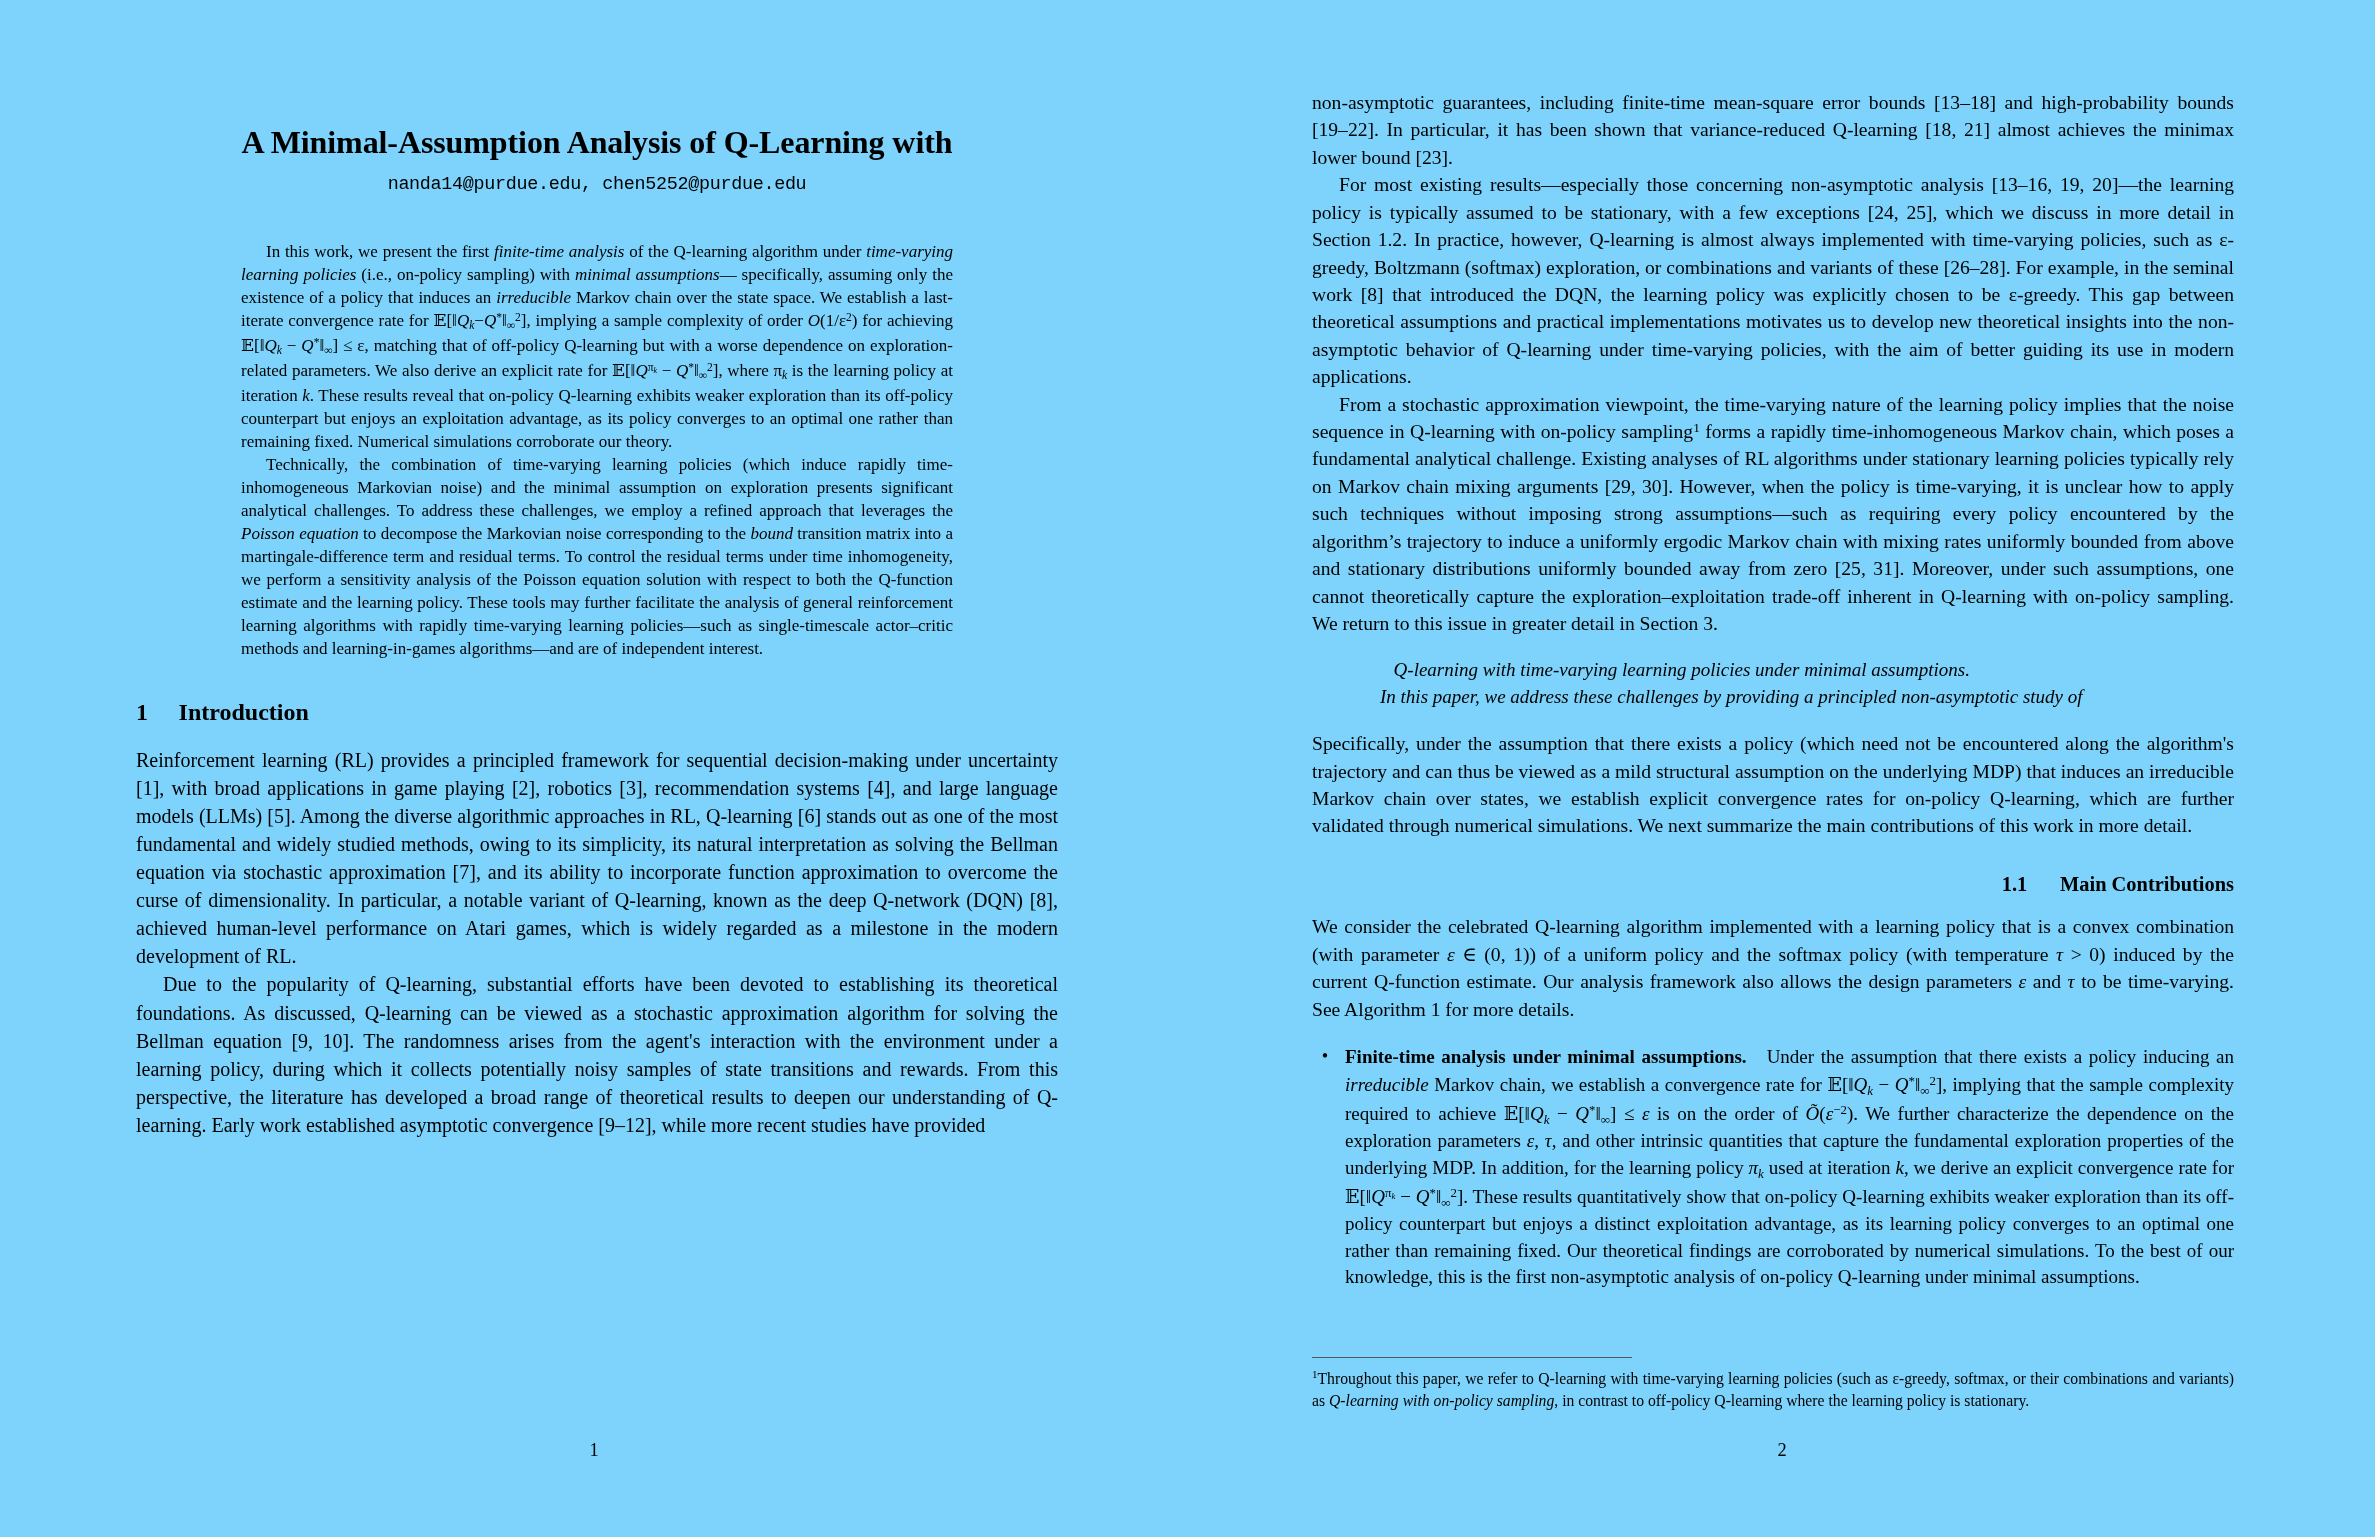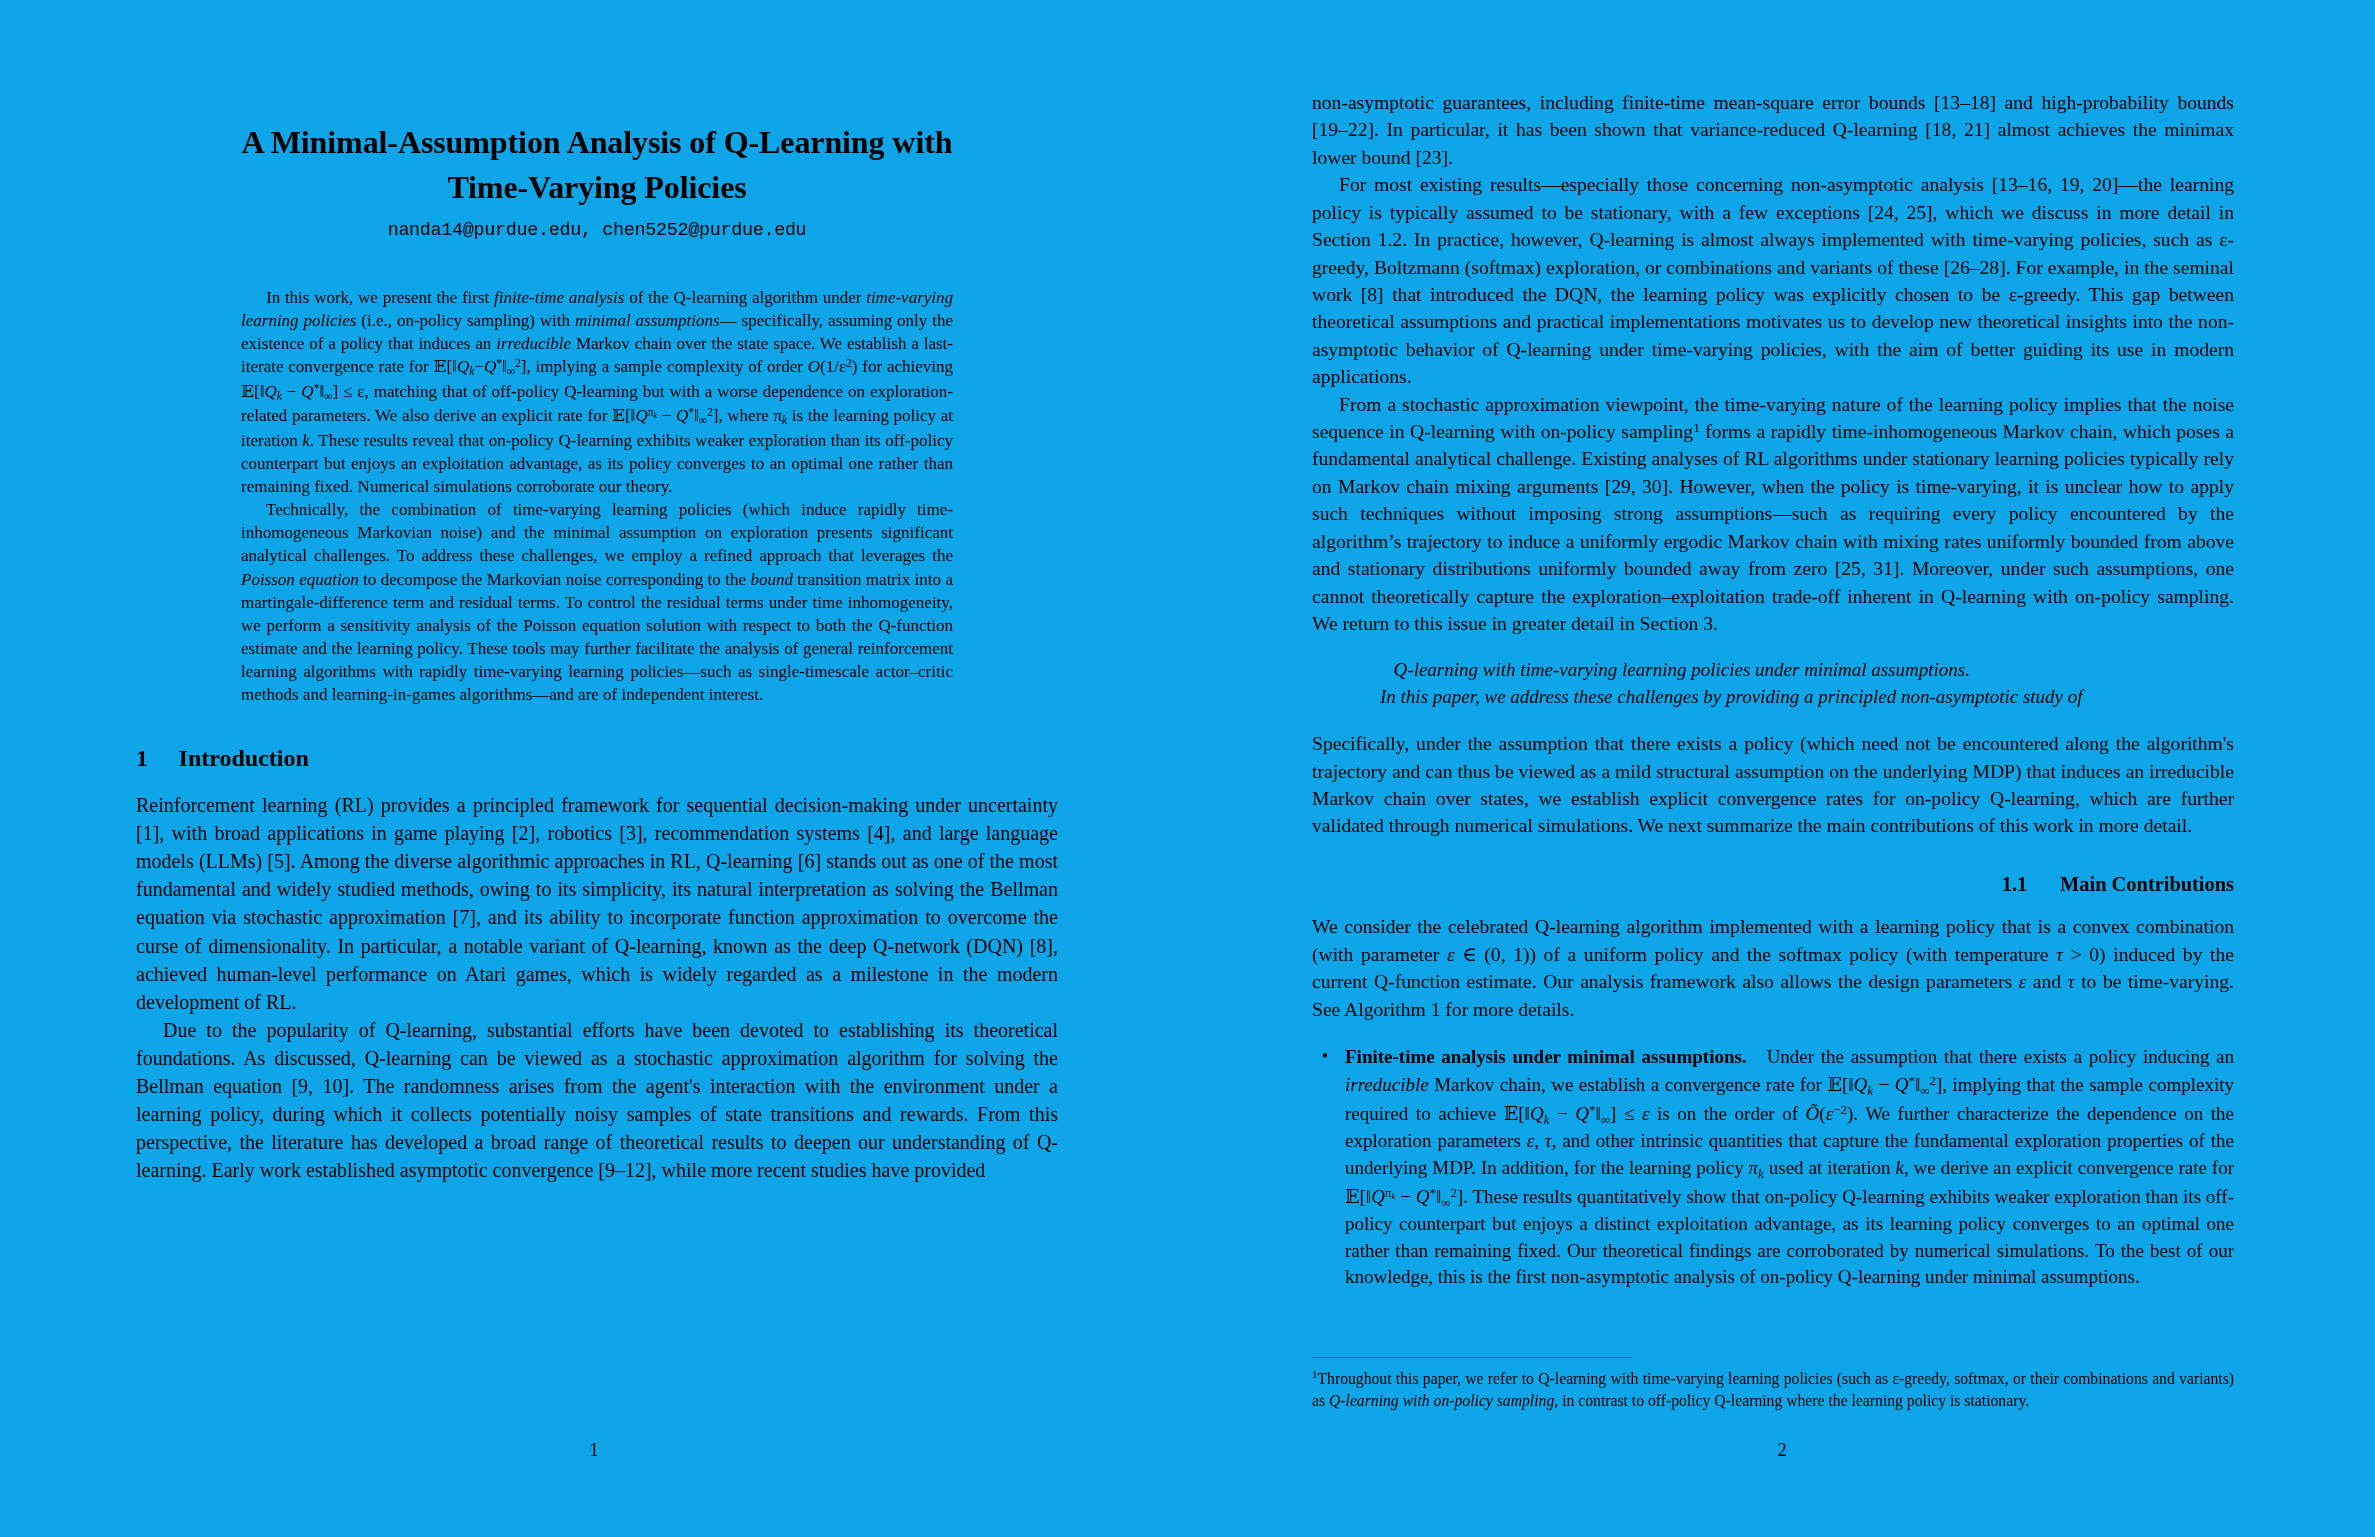--- a/index.html
+++ b/index.html
@@ -39,21 +39,21 @@
     color: #6f6f6f;
     white-space: nowrap;
   }
 
   
   .page {
     position: absolute;
     top: 0;
     width: 1188px;
     height: 1537px;
-    background: #0ea5e9;
+    background: #7dd3fc;
   }
   #page-left  { left: 0px; }
   #page-right { left: 1188px; }
 
   .page-body {
     position: absolute;
     top: 93px;
     height: 1329px;
   }
   #page-left .page-body  { left: 136px; width: 922px; }
@@ -219,21 +219,20 @@
 
 <div id="arxiv-stamp">
   <div class="stamp-text">arXiv:2510.16132v1  [cs.LG]  17 Oct 2025</div>
 </div>
 
 <div class="page" id="page-left">
   <div class="page-body">
 
     <div class="paper-title">
       <span class="title-line">A Minimal-Assumption Analysis of Q-Learning with</span>
-      <span class="title-line">Time-Varying Policies</span>
     </div>
 
     <div class="emails">nanda14@purdue.edu, chen5252@purdue.edu</div>
 
     <div class="abstract-wrap">
 
       <p class="abstract-para">
         <span style="text-indent:0">In this work, we present the first <i>finite-time analysis</i> of the Q-learning algorithm under
         <i>time-varying learning policies</i> (i.e., on-policy sampling) with <i>minimal assumptions</i>—
         specifically, assuming only the existence of a policy that induces an <i>irreducible</i> Markov

